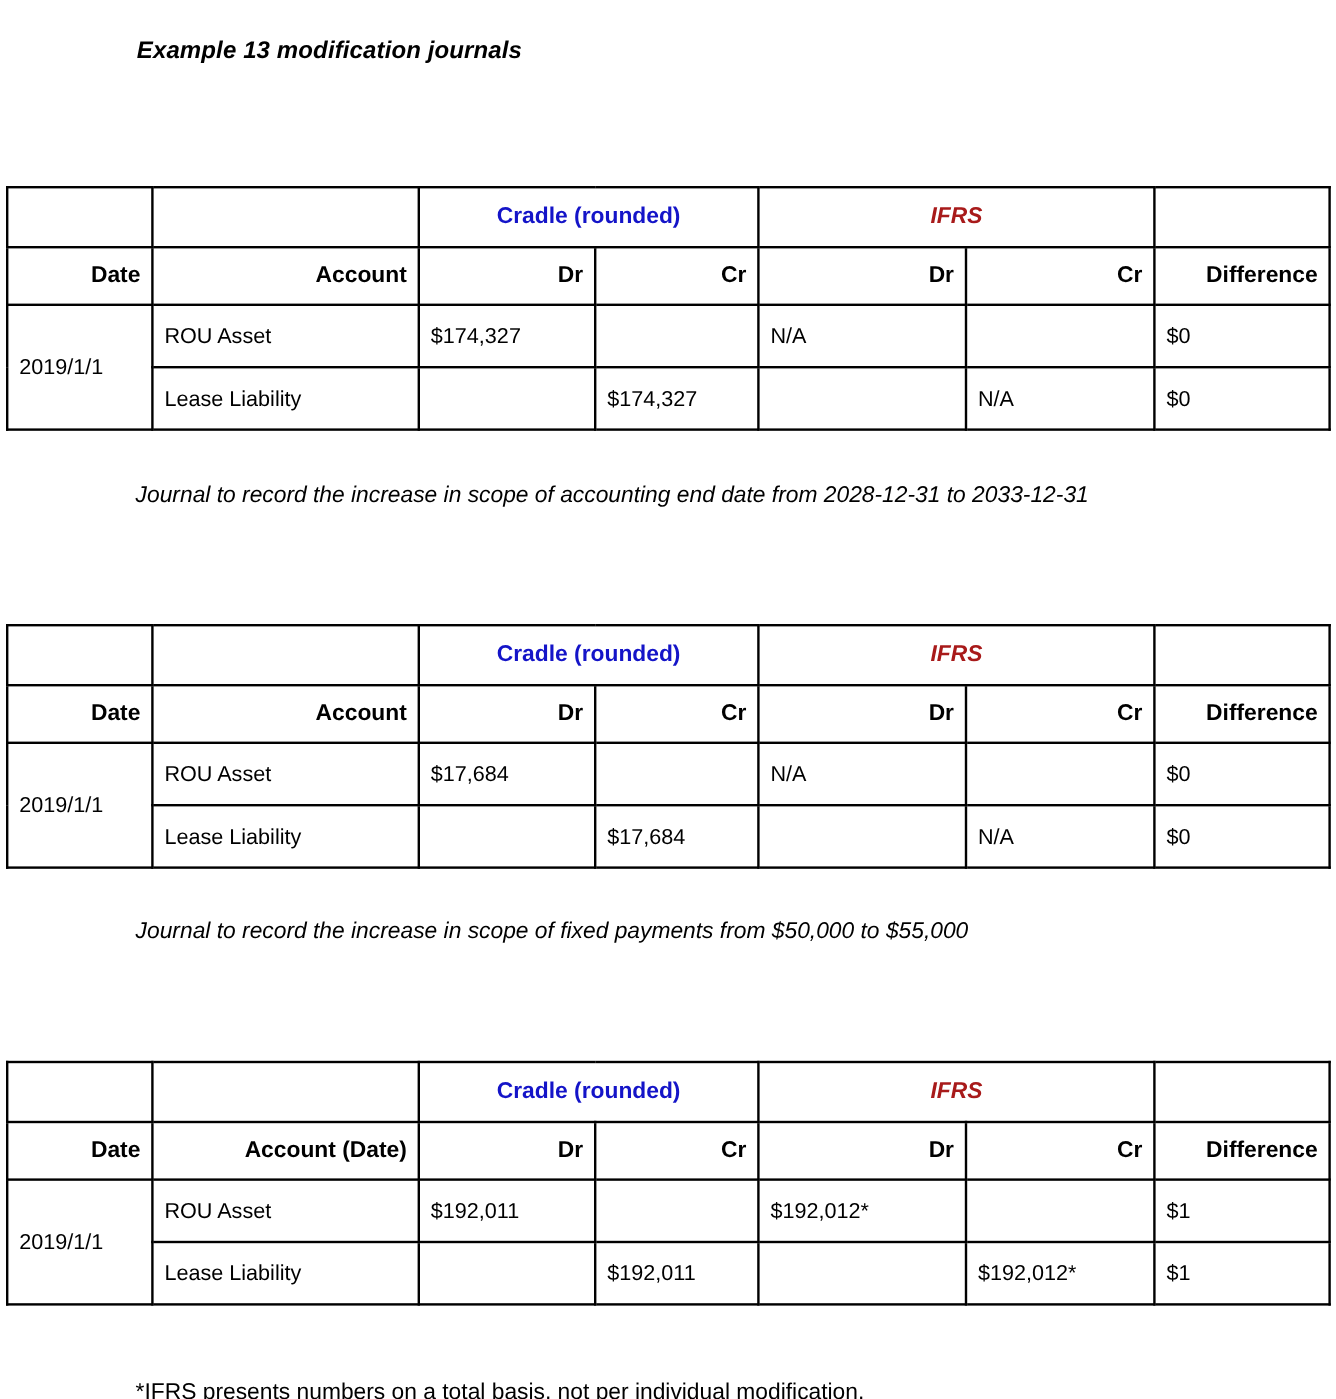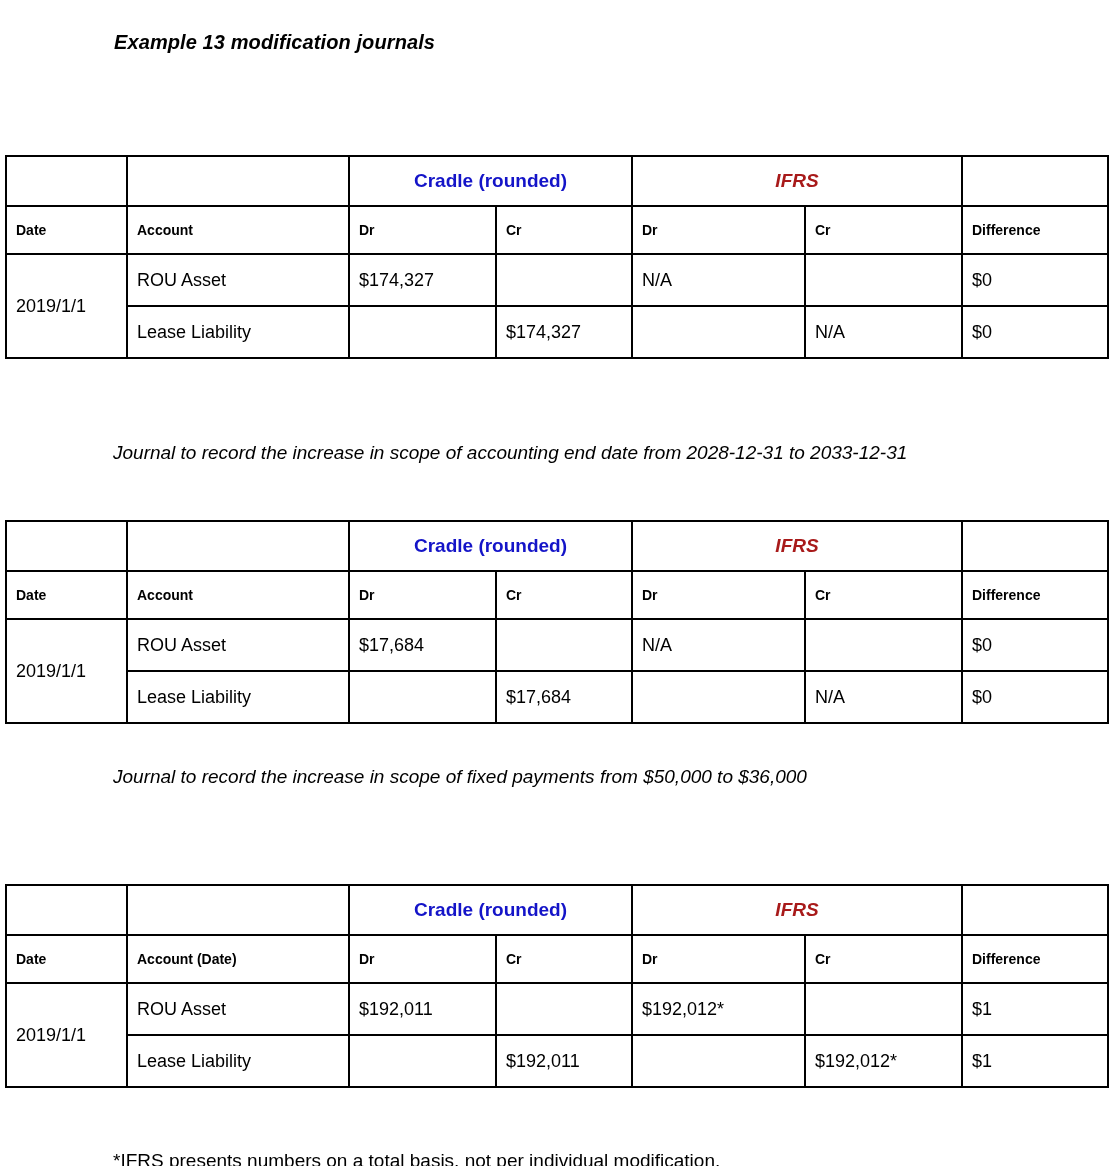--- a/index.html
+++ b/index.html
@@ -73,21 +73,22 @@
     font-weight: bold;
     font-size: 19px;
   }
   th.group-cradle { color: #1414c8; }
   th.group-ifrs   { color: #a81a1a; font-style: italic; }
 
   
   tr.col-row th {
     height: 46px;
     font-weight: bold;
-    font-size: 14px;
+    font-size: 19px;
+    text-align: right;
   }
 
   
   tr.data-row td { height: 50px; margin-left: 23px; }
 
   
   col.c-date  { width: 121px; }
   col.c-acct  { width: 222px; }
   col.c-cdr   { width: 147px; }
   col.c-ccr   { width: 136px; }
@@ -165,21 +166,21 @@
           <td></td>
           <td>$174,327</td>
           <td></td>
           <td>N/A</td>
           <td>$0</td>
         </tr>
       </tbody>
     </table>
   </div>
 
-  <div class="caption" style="top:398px;margin-top:40px;">Journal to record the increase in scope of accounting end date from 2028-12-31 to 2033-12-31</div>
+  <div class="caption" style="top:398px;">Journal to record the increase in scope of accounting end date from 2028-12-31 to 2033-12-31</div>
 
   <div class="journal-block" style="top:520px;">
     <table class="journal">
       <colgroup>
         <col class="c-date">
           <col class="c-acct">
           <col class="c-cdr">
           <col class="c-ccr">
         <col class="c-idr">
           <col class="c-icr">
@@ -218,21 +219,21 @@
           <td></td>
           <td>$17,684</td>
           <td></td>
           <td>N/A</td>
           <td>$0</td>
         </tr>
       </tbody>
     </table>
   </div>
 
-  <div class="caption" style="top:762px;">Journal to record the increase in scope of fixed payments from $50,000 to $36,000</div>
+  <div class="caption" style="top:762px;">Journal to record the increase in scope of fixed payments from $50,000 to $55,000</div>
 
   <div class="journal-block" style="top:884px;">
     <table class="journal">
       <colgroup>
         <col class="c-date">
           <col class="c-acct">
           <col class="c-cdr">
           <col class="c-ccr">
         <col class="c-idr">
           <col class="c-icr">

